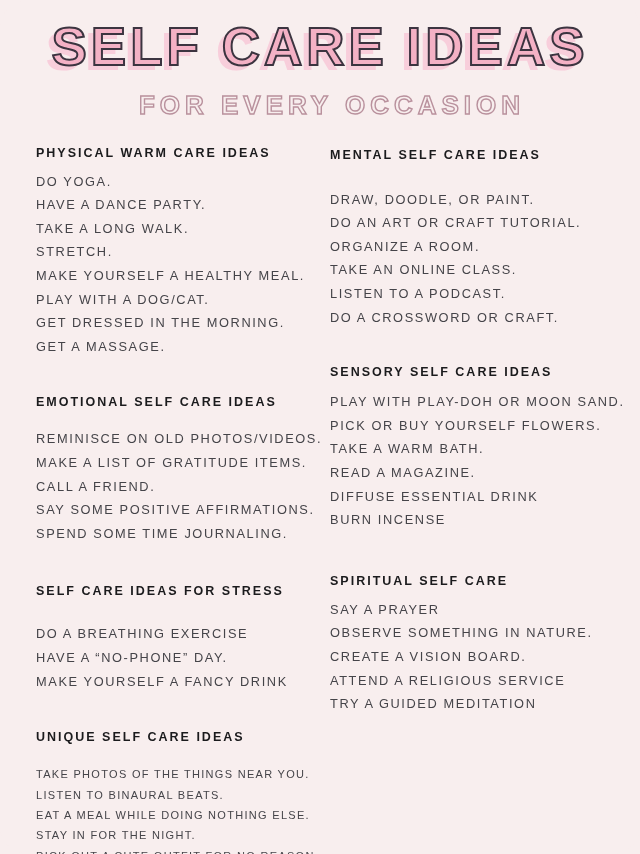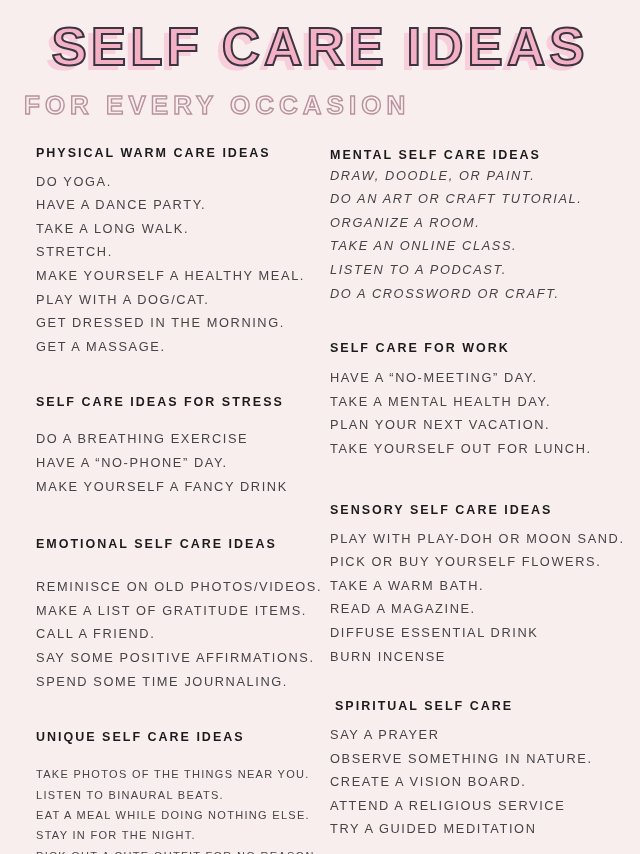--- a/index.html
+++ b/index.html
@@ -29,20 +29,21 @@
     font-size: 53px;
     font-weight: 800;
     letter-spacing: 4px;
     color: var(--title-fill);
     -webkit-text-stroke: 2px var(--title-outline);
     text-shadow: -6px 5px 0 var(--title-shadow);
     line-height: 1.1;
   }
   .page-subtitle {
     margin-top: 16px;
+    text-align: center;
     font-size: 26px;
     font-weight: 800;
     letter-spacing: 5px;
     color: var(--background);
     -webkit-text-stroke: 1.4px var(--subtitle-outline);
     line-height: 1.05;
     padding-left: 24px;
   }
   .columns {
     display: grid;
@@ -74,21 +75,21 @@
   .col-left .section:nth-child(3) .items { margin-top: 24px; }
   .col-left .section:nth-child(4) { margin-top: 37px; }
   .col-left .section:nth-child(4) .items { margin-top: 20px; }
   .col-left .section:nth-child(4) .item {
     font-size: 11px;
     letter-spacing: 1.3px;
     line-height: 20.4px;
   }
   
   .col-right .section:nth-child(1) { margin-top: 2px; }
-  .col-right .section:nth-child(1) .items { margin-top: 2px; font-style: italic; }
+  .col-right .section:nth-child(1) .items { margin-top: 26px; }
   .col-right .section:nth-child(2) { margin-top: 36px; }
   .col-right .section:nth-child(2) .items { margin-top: 11px; }
   .col-right .section:nth-child(3) { margin-top: 42px; }
   .col-right .section:nth-child(3) .items { margin-top: 10px; }
   .col-right .section:nth-child(4) { margin-top: 31px; }
   .col-right .section:nth-child(4) .section-title { padding-left: 5px; }
   .col-right .section:nth-child(4) .items { margin-top: 10px; }
 </style>
 </head>
 <body>
@@ -105,35 +106,35 @@
             <p class="item">HAVE A DANCE PARTY.</p>
             <p class="item">TAKE A LONG WALK.</p>
             <p class="item">STRETCH.</p>
             <p class="item">MAKE YOURSELF A HEALTHY MEAL.</p>
             <p class="item">PLAY WITH A DOG/CAT.</p>
             <p class="item">GET DRESSED IN THE MORNING.</p>
             <p class="item">GET A MASSAGE.</p>
           </div>
         </section>
         <section class="section">
-          <h3 class="section-title">SELF CARE IDEAS FOR STRESS</h3>
-          <div class="items">
-            <p class="item">DO A BREATHING EXERCISE</p>
-            <p class="item">HAVE A “NO-PHONE” DAY.</p>
-            <p class="item">MAKE YOURSELF A FANCY DRINK</p>
-          </div>
-        </section>
-        <section class="section">
           <h3 class="section-title">EMOTIONAL SELF CARE IDEAS</h3>
           <div class="items">
             <p class="item">REMINISCE ON OLD PHOTOS/VIDEOS.</p>
             <p class="item">MAKE A LIST OF GRATITUDE ITEMS.</p>
             <p class="item">CALL A FRIEND.</p>
             <p class="item">SAY SOME POSITIVE AFFIRMATIONS.</p>
             <p class="item">SPEND SOME TIME JOURNALING.</p>
+          </div>
+        </section>
+        <section class="section">
+          <h3 class="section-title">SELF CARE IDEAS FOR STRESS</h3>
+          <div class="items">
+            <p class="item">DO A BREATHING EXERCISE</p>
+            <p class="item">HAVE A “NO-PHONE” DAY.</p>
+            <p class="item">MAKE YOURSELF A FANCY DRINK</p>
           </div>
         </section>
         <section class="section">
           <h3 class="section-title">UNIQUE SELF CARE IDEAS</h3>
           <div class="items">
             <p class="item">TAKE PHOTOS OF THE THINGS NEAR YOU.</p>
             <p class="item">LISTEN TO BINAURAL BEATS.</p>
             <p class="item">EAT A MEAL WHILE DOING NOTHING ELSE.</p>
             <p class="item">STAY IN FOR THE NIGHT.</p>
             <p class="item">PICK OUT A CUTE OUTFIT FOR NO REASON.</p>
@@ -143,29 +144,20 @@
     <div class="col col-right">
         <section class="section">
           <h3 class="section-title">MENTAL SELF CARE IDEAS</h3>
           <div class="items">
             <p class="item">DRAW, DOODLE, OR PAINT.</p>
             <p class="item">DO AN ART OR CRAFT TUTORIAL.</p>
             <p class="item">ORGANIZE A ROOM.</p>
             <p class="item">TAKE AN ONLINE CLASS.</p>
             <p class="item">LISTEN TO A PODCAST.</p>
             <p class="item">DO A CROSSWORD OR CRAFT.</p>
-          </div>
-        </section>
-        <section class="section">
-          <h3 class="section-title">SELF CARE FOR WORK</h3>
-          <div class="items">
-            <p class="item">HAVE A “NO-MEETING” DAY.</p>
-            <p class="item">TAKE A MENTAL HEALTH DAY.</p>
-            <p class="item">PLAN YOUR NEXT VACATION.</p>
-            <p class="item">TAKE YOURSELF OUT FOR LUNCH.</p>
           </div>
         </section>
         <section class="section">
           <h3 class="section-title">SENSORY SELF CARE IDEAS</h3>
           <div class="items">
             <p class="item">PLAY WITH PLAY-DOH OR MOON SAND.</p>
             <p class="item">PICK OR BUY YOURSELF FLOWERS.</p>
             <p class="item">TAKE A WARM BATH.</p>
             <p class="item">READ A MAGAZINE.</p>
             <p class="item">DIFFUSE ESSENTIAL DRINK</p>

